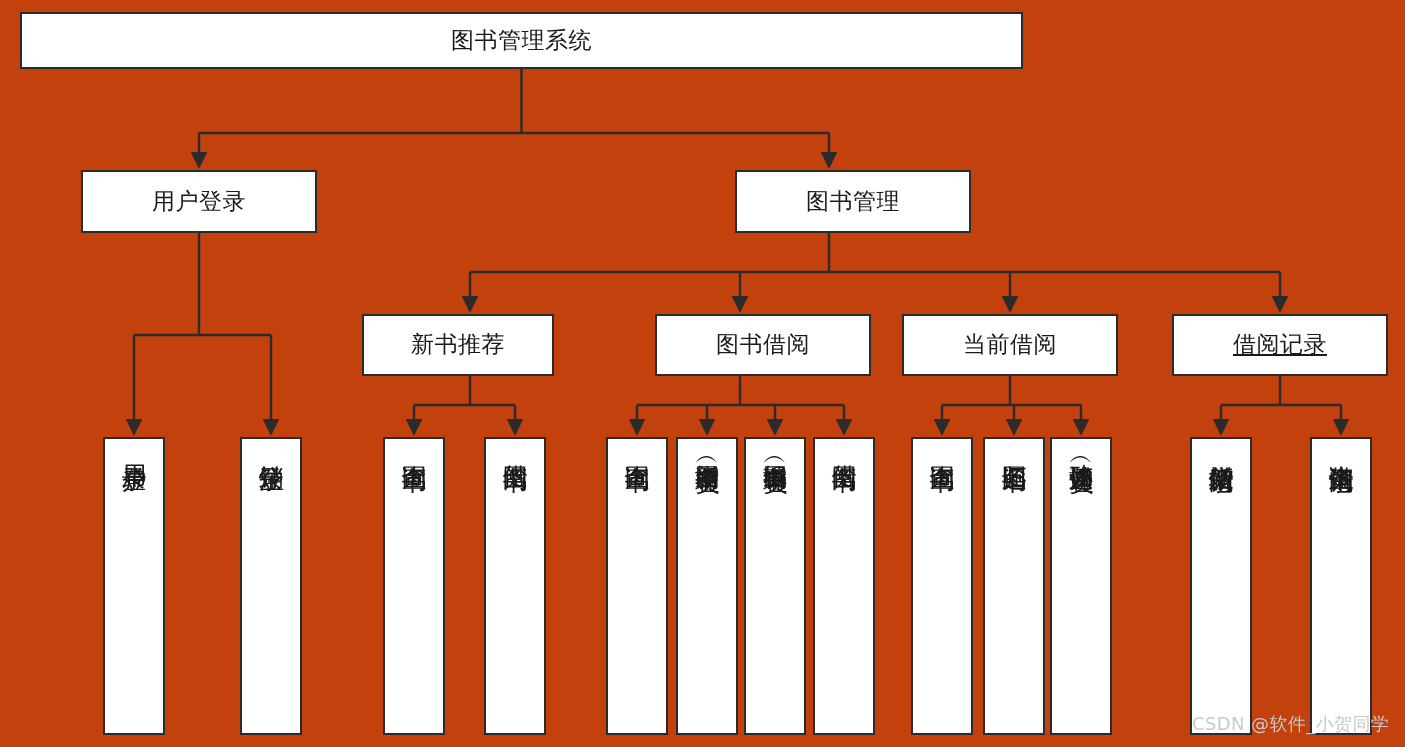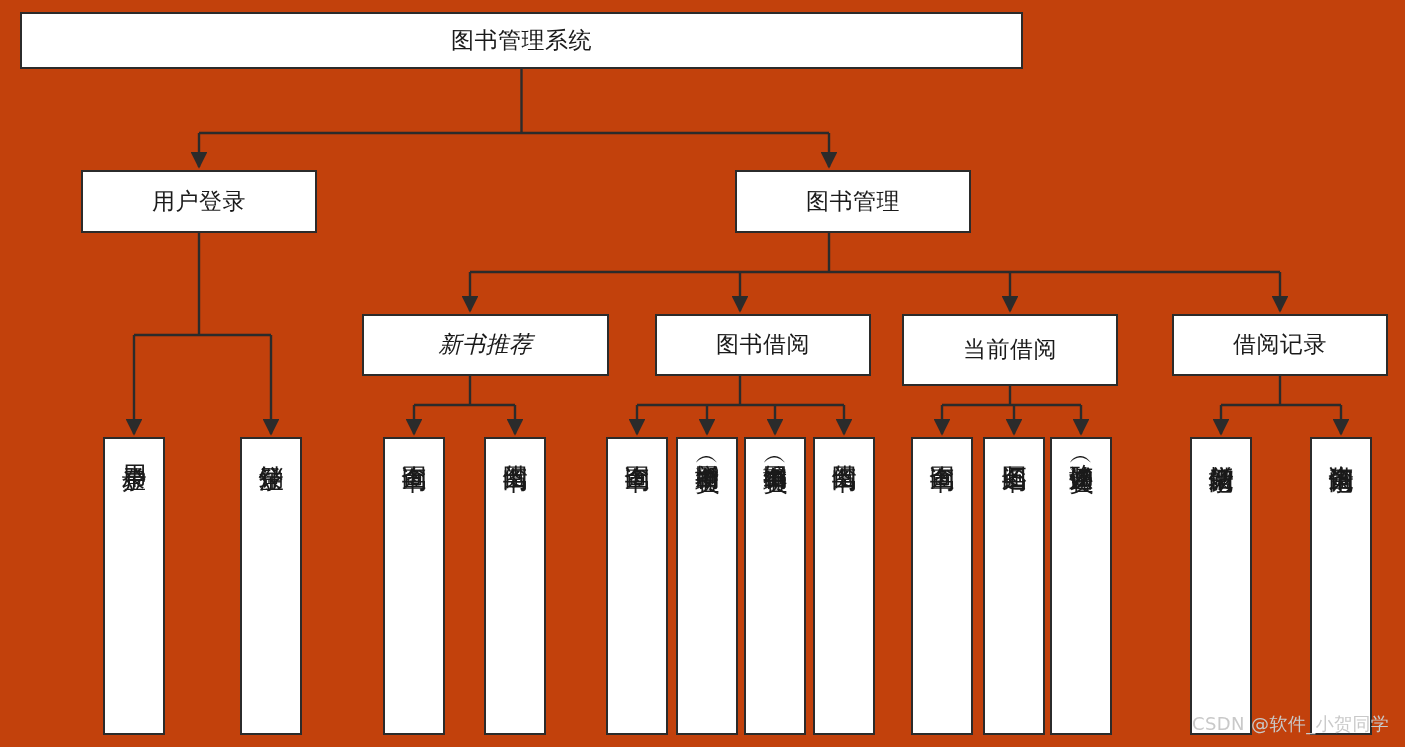--- a/index.html
+++ b/index.html
@@ -128,30 +128,30 @@
   <div id="nodes">
       <div class="node horiz root" style="left: 20px; top: 12px; width: 1003px; height: 57px;">
         <span class="label">图书管理系统</span>
       </div>
       <div class="node horiz" style="left: 81px; top: 170px; width: 236px; height: 63px;">
         <span class="label">用户登录</span>
       </div>
       <div class="node horiz" style="left: 711px; top: 170px; width: 236px; height: 63px; margin-left: 24px;">
         <span class="label">图书管理</span>
       </div>
-      <div class="node horiz" style="left: 362px; top: 314px; width: 247px; height: 62px; font-style: italic;">
+      <div class="node horiz" style="left: 362px; top: 314px; width: 192px; height: 62px;">
         <span class="label">新书推荐</span>
       </div>
       <div class="node horiz" style="left: 632px; top: 314px; width: 216px; height: 62px; margin-left: 23px;">
         <span class="label">图书借阅</span>
       </div>
-      <div class="node horiz" style="left: 902px; top: 314px; width: 216px; height: 72px;">
+      <div class="node horiz" style="left: 902px; top: 314px; width: 216px; height: 62px;">
         <span class="label">当前借阅</span>
       </div>
-      <div class="node horiz" style="left: 1172px; top: 314px; width: 216px; height: 62px;">
+      <div class="node horiz" style="left: 1172px; top: 314px; width: 216px; height: 62px; text-decoration: underline;">
         <span class="label">借阅记录</span>
       </div>
       <div class="node vert" style="left: 103px; top: 437px; width: 62px; height: 298px;">
         <span class="label">用户登录</span>
       </div>
       <div class="node vert" style="left: 240px; top: 437px; width: 62px; height: 298px;">
         <span class="label">注销登录</span>
       </div>
       <div class="node vert" style="left: 383px; top: 437px; width: 62px; height: 298px;">
         <span class="label">查询图书</span>

